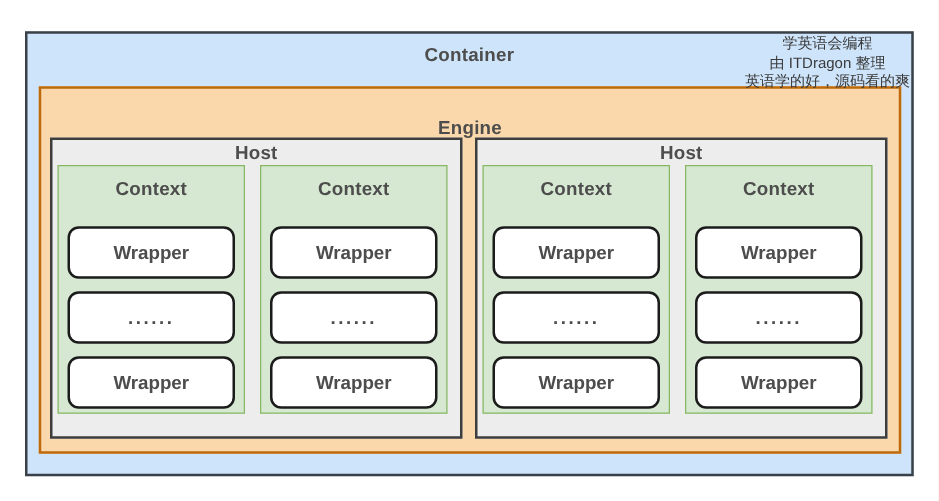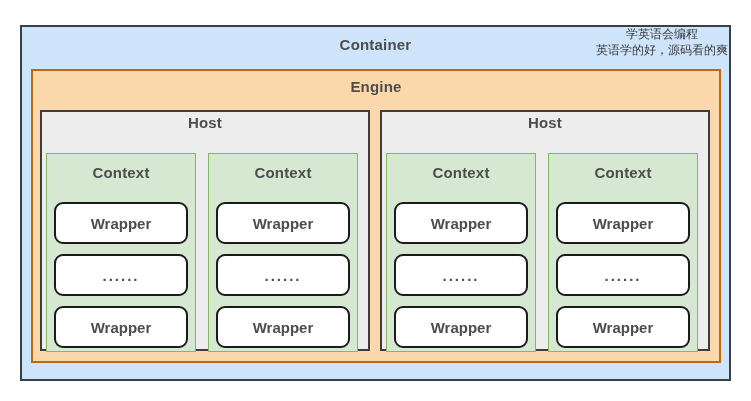--- a/index.html
+++ b/index.html
@@ -26,33 +26,33 @@
     background: #cee4fb;
     border: 2px solid #3a4047;
   }
   .container-title { padding-top: 9px; }
 
   .engine-box {
     left: 31px; top: 69px; width: 690px; height: 294px;
     background: #fbd8ab;
     border: 2px solid #bd6a0c;
   }
-  .engine-title { padding-top: 7px; }
+  .engine-title { padding-top: 7px; margin-top: 16px; }
 
   .host-box {
     top: 110px; width: 330px; height: 241px;
     background: #ededed;
     border: 2px solid #3d3d3d;
   }
   .host-1 { left: 40px; }
   .host-2 { left: 380px; }
   .host-title { padding-top: 2px; }
 
   .context-box {
-    top: 153px; width: 150px; height: 199px;
+    top: 132px; width: 150px; height: 199px;
     background: #d6e8d2;
     border: 1.5px solid #86b864;
   }
   .ctx-1 { left: 46px; }
   .ctx-2 { left: 208px; }
   .ctx-3 { left: 386px; }
   .ctx-4 { left: 548px; }
   .context-title { padding-top: 10px; }
 
   .wrapper-stack {
@@ -141,16 +141,17 @@
     <div class="box-title context-title">Context</div>
     <div class="wrapper-stack">
       <div class="wrapper">Wrapper</div>
       <div class="wrapper dots">......</div>
       <div class="wrapper">Wrapper</div>
     </div>
   </div>
 
   <div class="watermark">
     <div class="wm-bold">学英语会编程</div>
+    <div>由 ITDragon 整理</div>
     <div>英语学的好，源码看的爽</div>
   </div>
 
 </div>
 
 </body></html>

